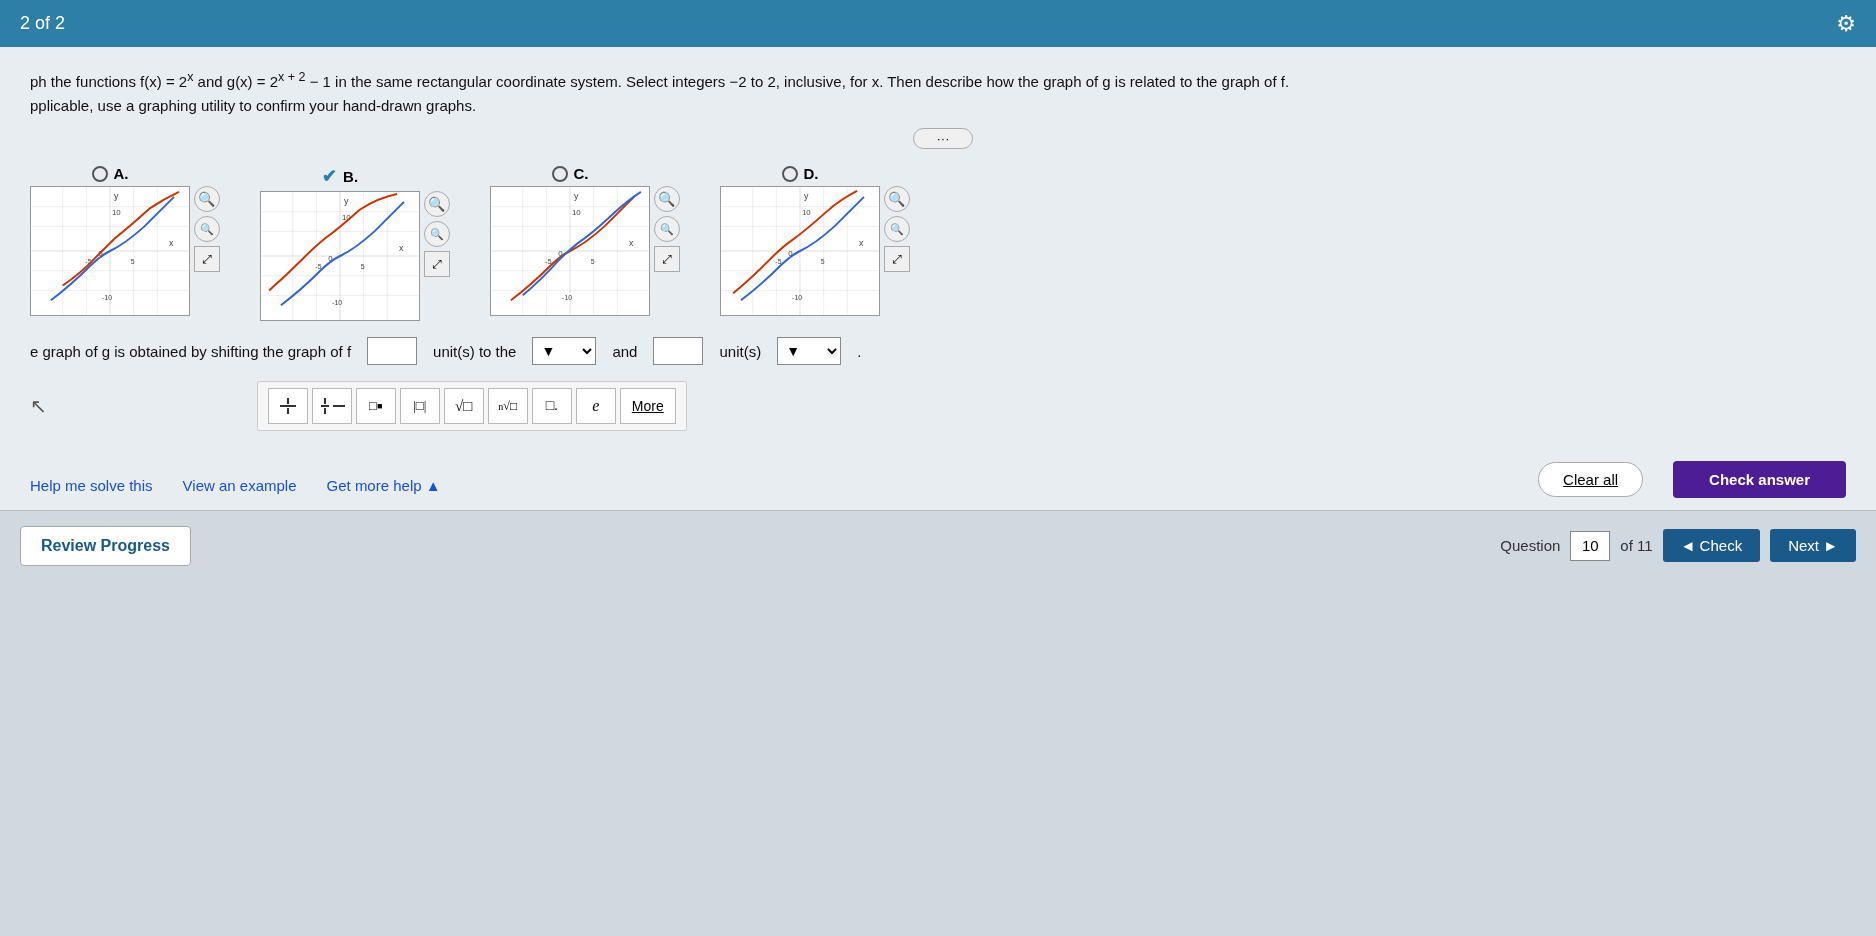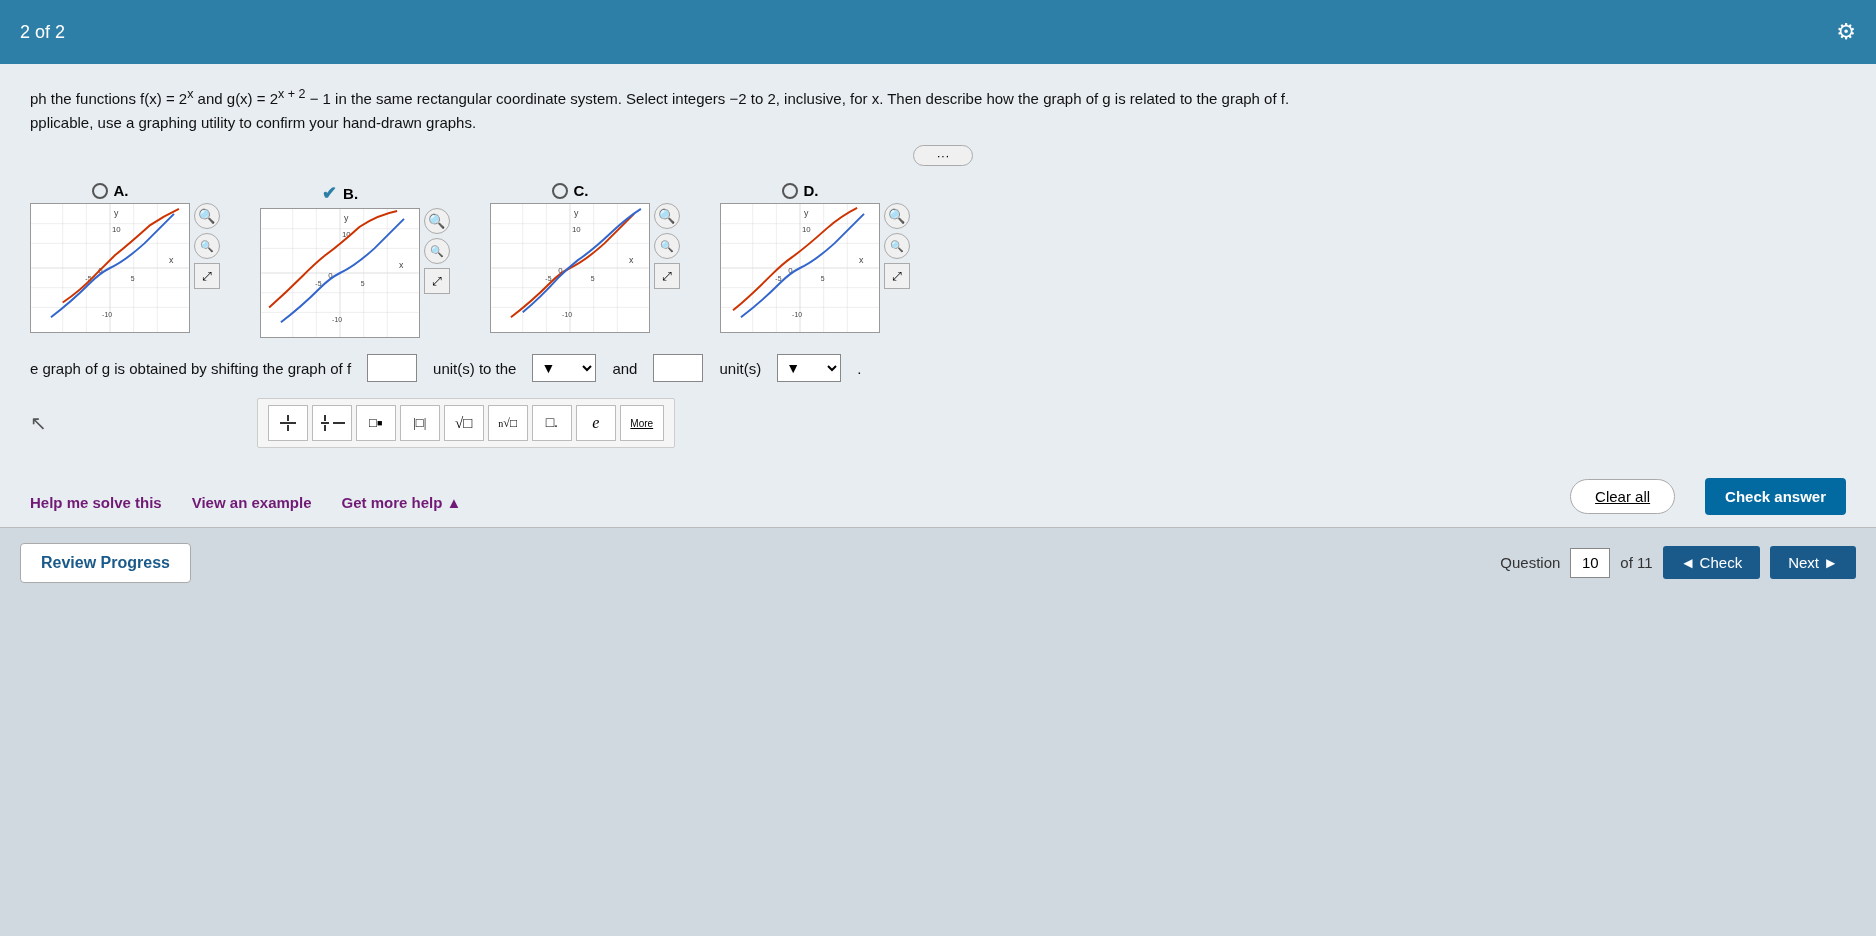--- a/index.html
+++ b/index.html
@@ -7,21 +7,21 @@
       font-family: Arial, sans-serif;
       background: #d0d8e0;
       width: 1876px;
       min-height: 936px;
       overflow: hidden;
     }
 
     
     .top-bar {
       background: #2e7fa8;
-      height: 64px;
+      height: 47px;
       display: flex;
       align-items: center;
       padding: 17px 20px;
       position: relative;
     }
     .top-bar-text {
       color: white;
       font-size: 18px;
       font-weight: 500;
     }
@@ -187,69 +187,69 @@
       border: 1px solid #bbb;
       display: flex;
       align-items: center;
       justify-content: center;
       font-size: 16px;
       cursor: pointer;
       font-family: 'Times New Roman', serif;
     }
 
     .math-btn-wide {
-      width: 44px;
+      width: 56px;
       height: 36px;
       background: white;
       border: 1px solid #bbb;
       display: flex;
       align-items: center;
       justify-content: center;
-      font-size: 10px;
+      font-size: 14px;
       cursor: pointer;
       text-decoration: underline;
     }
 
     
     .action-row {
       display: flex;
       align-items: center;
       padding: 12px 30px;
       background: #e8edf2;
       gap: 30px;
     }
 
     .link-btn {
-      color: #701a75;
-      font-size: 15px;
-      font-weight: bold;
+      color: #1d4ed8;
+      font-size: 15px;
+      font-weight: normal;
       cursor: pointer;
       text-decoration: none;
       background: none;
       border: none;
       margin-top: 11px;
     }
 
     .clear-all-btn {
       background: white;
       border: 1px solid #aaa;
       border-radius: 20px;
       padding: 8px 24px;
       font-size: 15px;
       cursor: pointer;
       margin-left: auto;
       text-decoration: underline;
     }
 
     .check-answer-btn {
-      background: #0369a1;
+      background: #4c1d95;
       color: white;
       border: none;
       border-radius: 4px;
-      padding: 10px 20px;
+      padding: 10px 36px;
       font-size: 15px;
       cursor: pointer;
       font-weight: bold;
     }
 
     
     .footer {
       background: #d0d8e0;
       border-top: 1px solid #bbb;
       display: flex;

